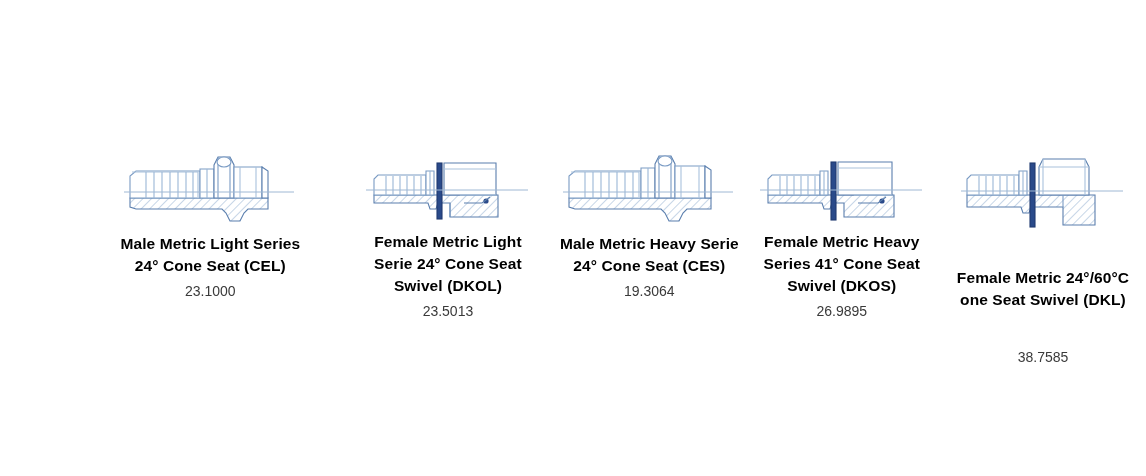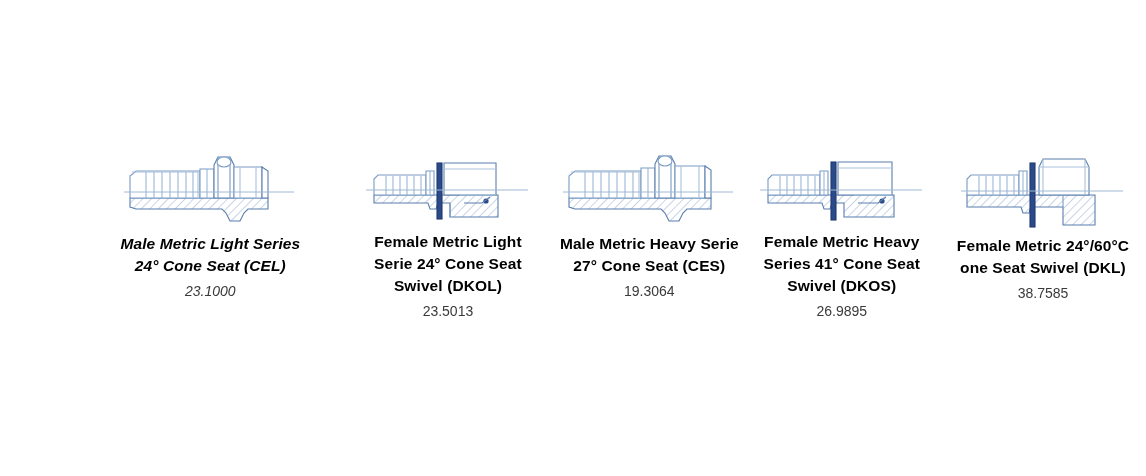--- a/index.html
+++ b/index.html
@@ -58,28 +58,28 @@
     line-height: 21px;
     margin: 0;
     padding-top: 4px;
   }
 
   
   .cell-0 { left: 0; width: 282px; }
   .cell-1 { width: 186px; justify-content: flex-end; }
   .cell-2 { width: 196px; }
   .cell-3 { width: 188px; }
-  .cell-4 { width: 210px; }
+  .cell-4 { width: 210px; gap: 32px; }
 </style>
 </head>
 <body>
 
 <div id="catalog-grid">
 
-  <div class="product-cell cell-0" style="padding-top:151px; margin-left:72px;font-style:italic;">
+  <div class="product-cell cell-0" style="padding-top:151px; margin-left:72px;">
     <svg class="fitting-art" width="176" height="82" viewBox="0 0 176 82">
       <defs>
         <pattern id="h0" width="6" height="6" patternUnits="userSpaceOnUse" patternTransform="rotate(45)">
           <line x1="0" y1="0" x2="0" y2="6" stroke="#8fadd0" stroke-width="1"></line>
         </pattern>
       </defs>
       <g stroke="#7a9bc4" fill="none" stroke-width="1.1">
 
         <path d="M8 47 L8 56 L14 58 L100 58 L104 62 L108 70 L118 70 L122 62 L126 58 L146 58 L146 47 Z" fill="url(#h0)" stroke="#5b7fae"></path>
 
@@ -183,21 +183,21 @@
         <path d="M94 13 L98 5 L110 5 L114 13 L114 47 L94 47 Z" fill="#ffffff" stroke="#5b7fae"></path>
         <path d="M98 5 L98 47 M110 5 L110 47" stroke="#7a9bc4"></path>
         <ellipse cx="104" cy="10" rx="7" ry="5" fill="#ffffff" stroke="#7a9bc4"></ellipse>
         <path d="M114 15 L144 15 L144 47 L114 47 Z" fill="#ffffff"></path>
         <path d="M120 15 L120 47 M138 15 L138 47" stroke="#a9c2dc"></path>
         <path d="M144 15 L150 19 L150 47 L144 47 Z" fill="#ffffff" stroke="#5b7fae"></path>
         <line x1="2" y1="41" x2="172" y2="41" stroke="#9fb8d4" stroke-width="1"></line>
       </g>
     </svg>
     <div class="product-title">Male Metric Heavy Serie
-27° Cone Seat (CES)</div>
+24° Cone Seat (CES)</div>
     <div class="product-code">19.3064</div>
   </div>
 
   <div class="product-cell cell-3" style="padding-top:153px; margin-left:4px;">
     <svg class="fitting-art" width="168" height="78" viewBox="0 0 168 78">
       <defs>
         <pattern id="h3" width="6" height="6" patternUnits="userSpaceOnUse" patternTransform="rotate(45)">
           <line x1="0" y1="0" x2="0" y2="6" stroke="#8fadd0" stroke-width="1"></line>
         </pattern>
       </defs>

